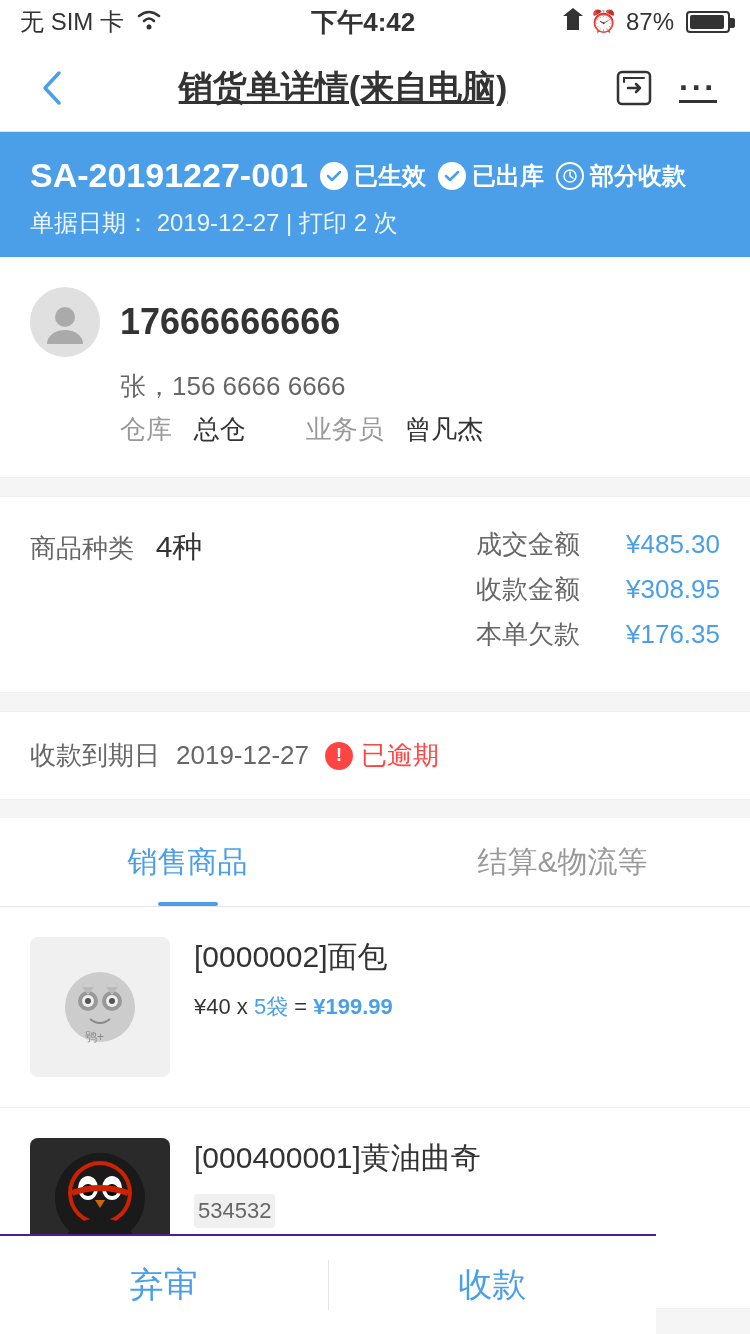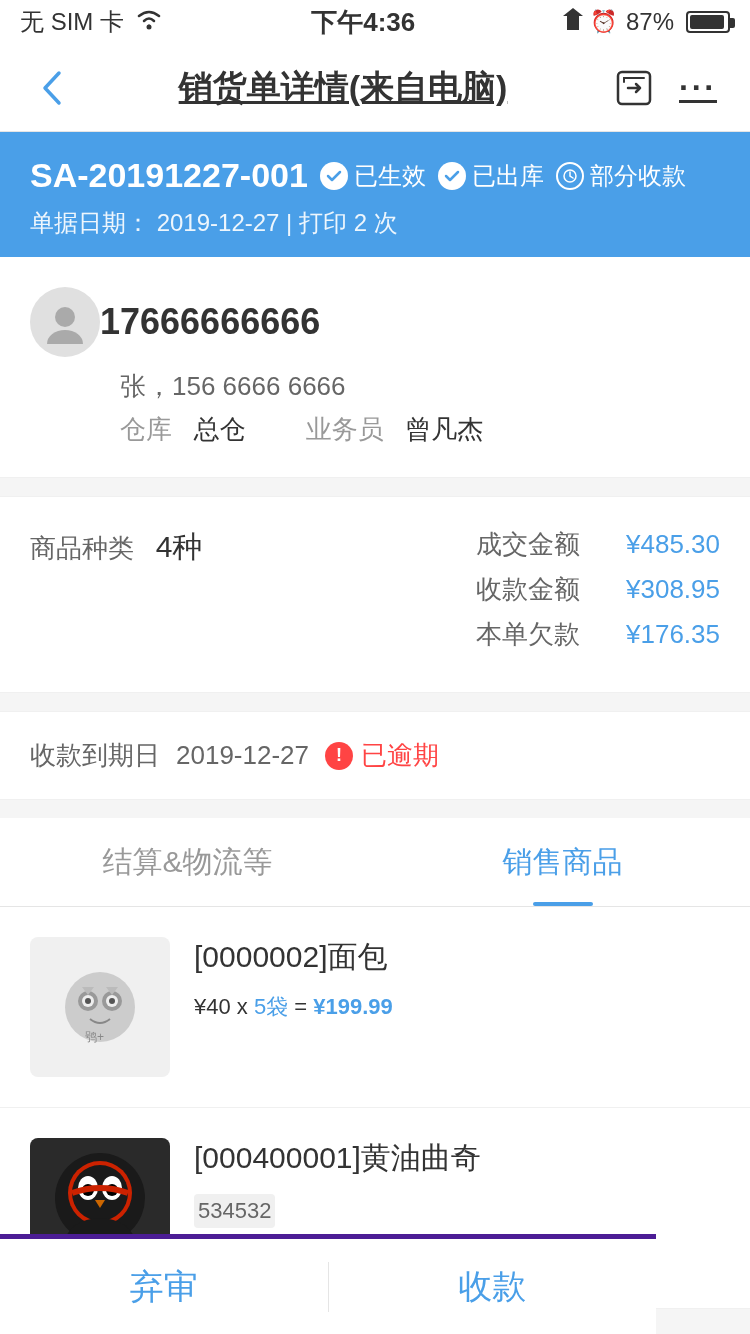--- a/index.html
+++ b/index.html
@@ -94,20 +94,21 @@
     }
     .order-id {
       font-size: 34px;
       font-weight: 700;
       color: #fff;
     }
     .badge {
       display: flex; align-items: center; gap: 6px;
       font-size: 24px;
       color: #fff;
+      font-weight: bold;
     }
     .badge-check {
       width: 28px; height: 28px;
       background: #fff;
       border-radius: 50%;
       display: flex; align-items: center; justify-content: center;
     }
     .badge-check svg { width: 18px; height: 18px; }
     .badge-clock {
       width: 28px; height: 28px;
@@ -123,20 +124,21 @@
     
     .customer-section {
       background: #fff;
       padding: 30px;
       margin-top: 0;
       border-bottom: 1px solid #f0f0f0;
     }
     .customer-row {
       display: flex;
       align-items: center;
+      gap: 20px;
       margin-bottom: 12px;
     }
     .avatar {
       width: 70px; height: 70px;
       background: #e0e0e0;
       border-radius: 50%;
       display: flex; align-items: center; justify-content: center;
       flex-shrink: 0;
     }
     .customer-name {
@@ -294,21 +296,21 @@
     .price-qty { color: #4a9fe8; }
     .price-total { color: #4a9fe8; font-weight: 600; }
 
     
     .bottom-bar {
       position: fixed;
       bottom: 0; left: 0;
       width: 656px;
       height: 100px;
       background: #fff;
-      border-top: 5px solid #4c1d95;
+      border-top: 2px solid #4c1d95;
       display: flex;
       align-items: center;
     }
     .bottom-btn {
       flex: 1;
       height: 100%;
       display: flex; align-items: center; justify-content: center;
       font-size: 34px;
       cursor: pointer;
       border: none; background: none;
@@ -328,21 +330,21 @@
     <span>无 SIM 卡</span>
     <span>
       <svg width="30" height="22" viewBox="0 0 30 22">
         <path d="M15 18 L15 18" stroke="#333" stroke-width="3" stroke-linecap="round"></path>
         <path d="M10 13 Q15 8 20 13" stroke="#333" stroke-width="2.5" fill="none" stroke-linecap="round"></path>
         <path d="M5 8 Q15 0 25 8" stroke="#333" stroke-width="2.5" fill="none" stroke-linecap="round"></path>
         <circle cx="15" cy="19" r="2.5" fill="#333"></circle>
       </svg>
     </span>
   </div>
-  <div class="status-center">下午4:36</div>
+  <div class="status-center">下午4:42</div>
   <div class="status-right">
     <span>
       <svg width="20" height="22" viewBox="0 0 20 22" fill="#333">
         <path d="M10 0 L20 8 L16 8 L16 22 L4 22 L4 8 L0 8 Z" fill="#333"></path>
       </svg>
     </span>
     <span style="font-size:22px;">⏰</span>
     <span>87%</span>
     <span class="battery-icon">
       <span class="battery-fill"></span>
@@ -457,26 +459,26 @@
 <div class="due-section">
   <span>收款到期日</span>
   <span>2019-12-27</span>
   <span class="overdue-badge">
     <span class="overdue-dot">!</span>
     <span>已逾期</span>
   </span>
 </div>
 
 <div class="tabs-container">
-  <div class="tab inactive">
-    <span>结算&amp;物流等</span>
-  </div>
   <div class="tab active">
     <span>销售商品</span>
     <div class="tab-indicator"></div>
+  </div>
+  <div class="tab inactive">
+    <span>结算&amp;物流等</span>
   </div>
 </div>
 
 <div class="products-container">
 
   <div class="product-item">
     <div class="product-thumb">
       <svg width="80" height="80" viewBox="0 0 80 80">
 
         <circle cx="40" cy="40" r="35" fill="#ccc"></circle>

